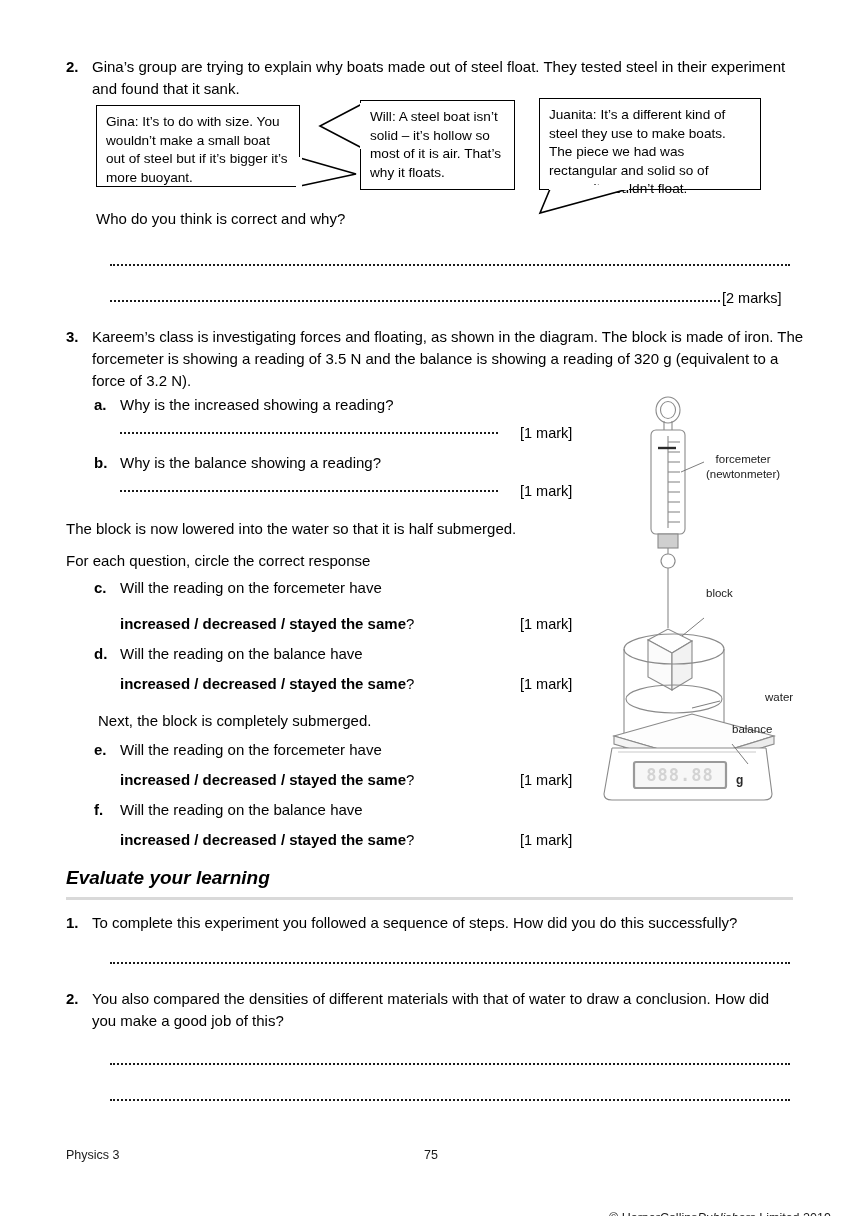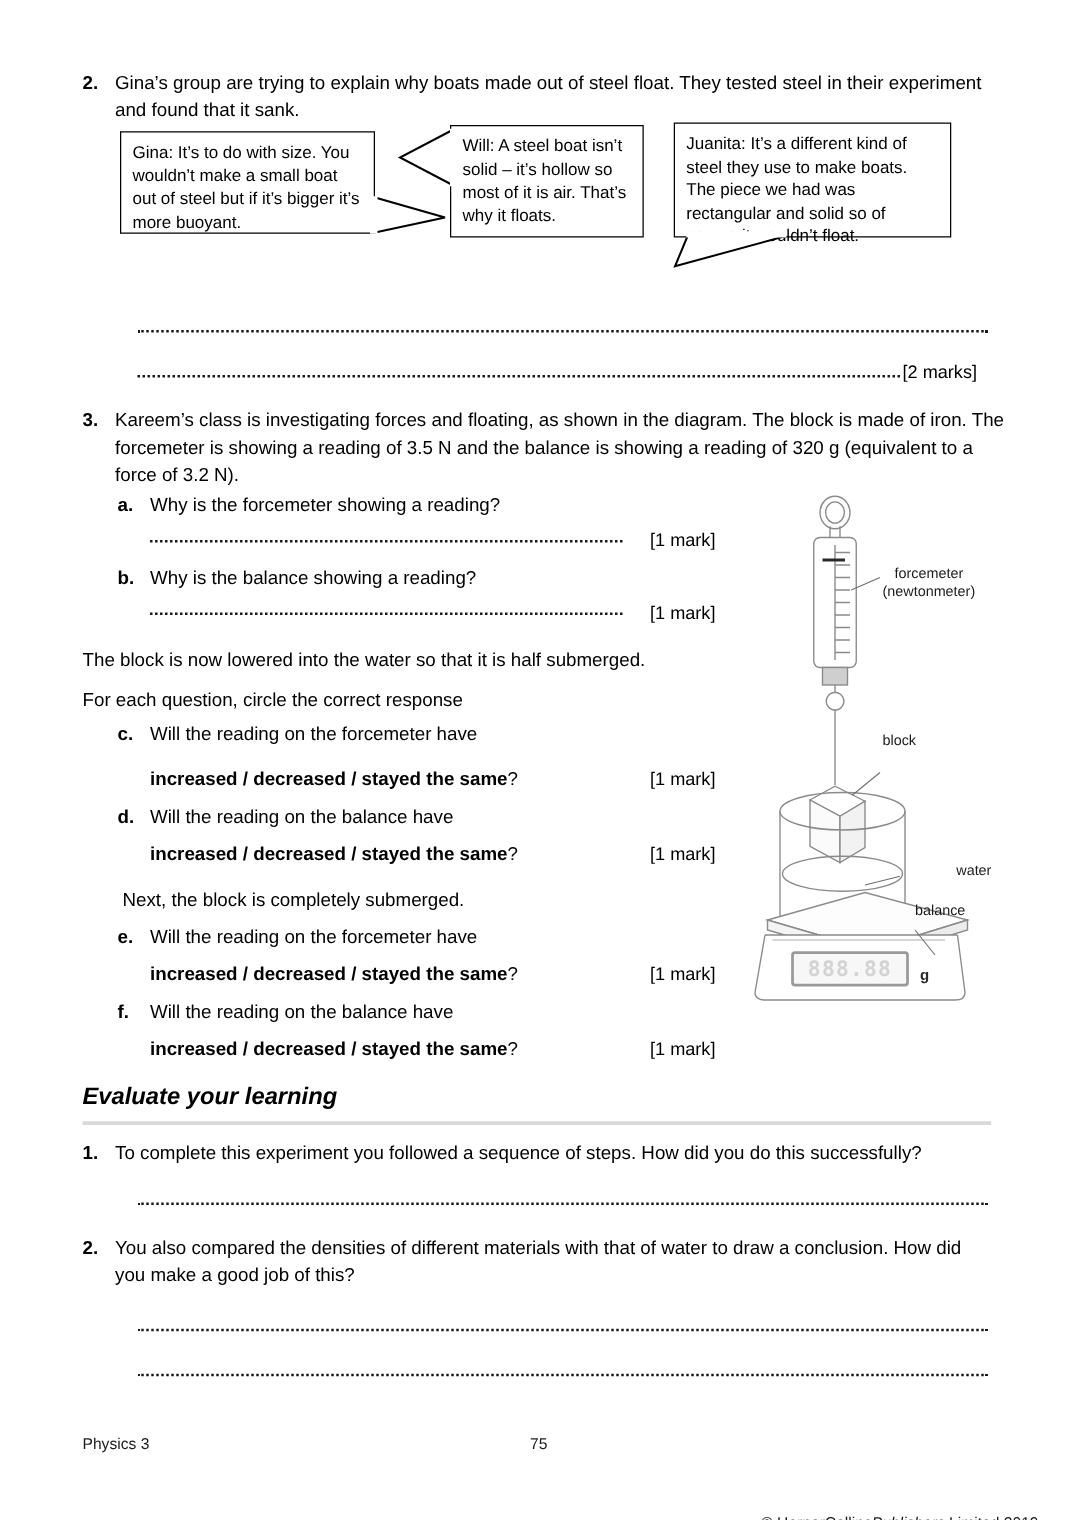--- a/index.html
+++ b/index.html
@@ -139,33 +139,34 @@
 
   <div class="bubble" style="left:539px; top:98px; width:222px; height:92px;">
     <span>Juanita: It’s a different kind of steel they use to make boats. The piece we had was rectangular and solid so of course it wouldn’t float.</span>
   </div>
 
   <svg class="tail-svg" style="left:530px; top:185px;" width="120" height="40" viewBox="0 0 120 40">
     <polyline points="20,4 10,28 98,4" fill="#ffffff" stroke="#000000" stroke-width="1.6" stroke-linejoin="miter"></polyline>
     <rect x="19" y="0" width="80" height="5" fill="#ffffff" stroke="none"></rect>
   </svg>
 
+  <div class="plain" style="left:96px; top:208px; width:500px;">Who do you think is correct and why?</div>
 
   <div class="dotline" style="left:110px; top:264px; width:680px;"></div>
   <div class="dotline" style="left:110px; top:300px; width:610px;"></div>
   <div class="marks" style="left:722px; top:288px;">[2 marks]</div>
 
   <div class="q-row" style="left:66px; top:326px; width:740px;">
     <div class="q-num">3.</div>
     <div class="q-body" style="width:714px;">Kareem’s class is investigating forces and floating, as shown in the diagram. The block is made of iron. The forcemeter is showing a reading of 3.5 N and the balance is showing a reading of 320 g (equivalent to a force of 3.2 N).</div>
   </div>
 
   <div class="q-row" style="left:94px; top:394px; width:420px;">
     <div class="q-num">a.</div>
-    <div class="q-body">Why is the forcemeter showing a reading?</div>
+    <div class="q-body">Why is the increased showing a reading?</div>
   </div>
   <div class="dotline" style="left:120px; top:432px; width:378px;"></div>
   <div class="marks" style="left:520px; top:423px;">[1 mark]</div>
 
   <div class="q-row" style="left:94px; top:452px; width:420px;">
     <div class="q-num">b.</div>
     <div class="q-body">Why is the balance showing a reading?</div>
   </div>
   <div class="dotline" style="left:120px; top:490px; width:378px;"></div>
   <div class="marks" style="left:520px; top:481px;">[1 mark]</div>

